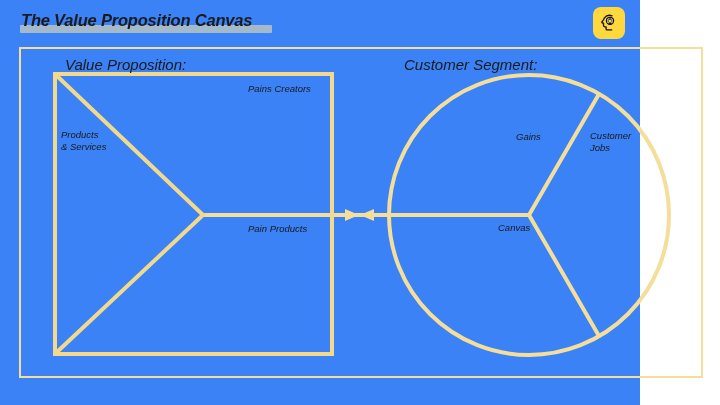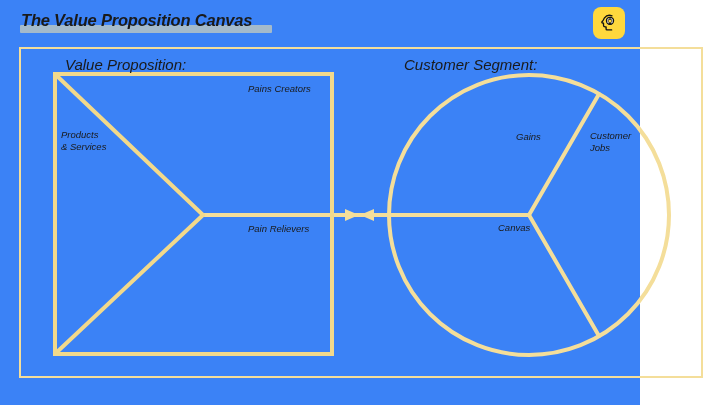--- a/index.html
+++ b/index.html
@@ -134,20 +134,20 @@
       <circle cx="529" cy="215" r="140" fill="none" stroke="#f4de9a" stroke-width="4"></circle>
       <line x1="529" y1="215" x2="389" y2="215" stroke="#f4de9a" stroke-width="4" stroke-linecap="round"></line>
       <line x1="529" y1="215" x2="599" y2="94" stroke="#f4de9a" stroke-width="4" stroke-linecap="round"></line>
       <line x1="529" y1="215" x2="599" y2="336" stroke="#f4de9a" stroke-width="4" stroke-linecap="round"></line>
     </g>
   </svg>
 
   <div class="lbl lbl-gaincreators">Pains Creators</div>
   <div class="lbl lbl-products">Products
 &amp; Services</div>
-  <div class="lbl lbl-painrelievers">Pain Relievers</div>
+  <div class="lbl lbl-painrelievers">Pain Products</div>
 
   <div class="lbl lbl-gains">Gains</div>
   <div class="lbl lbl-customerjobs">Customer
 Jobs</div>
   <div class="lbl lbl-pains">Canvas</div>
 
 </div>
 
 </body></html>

